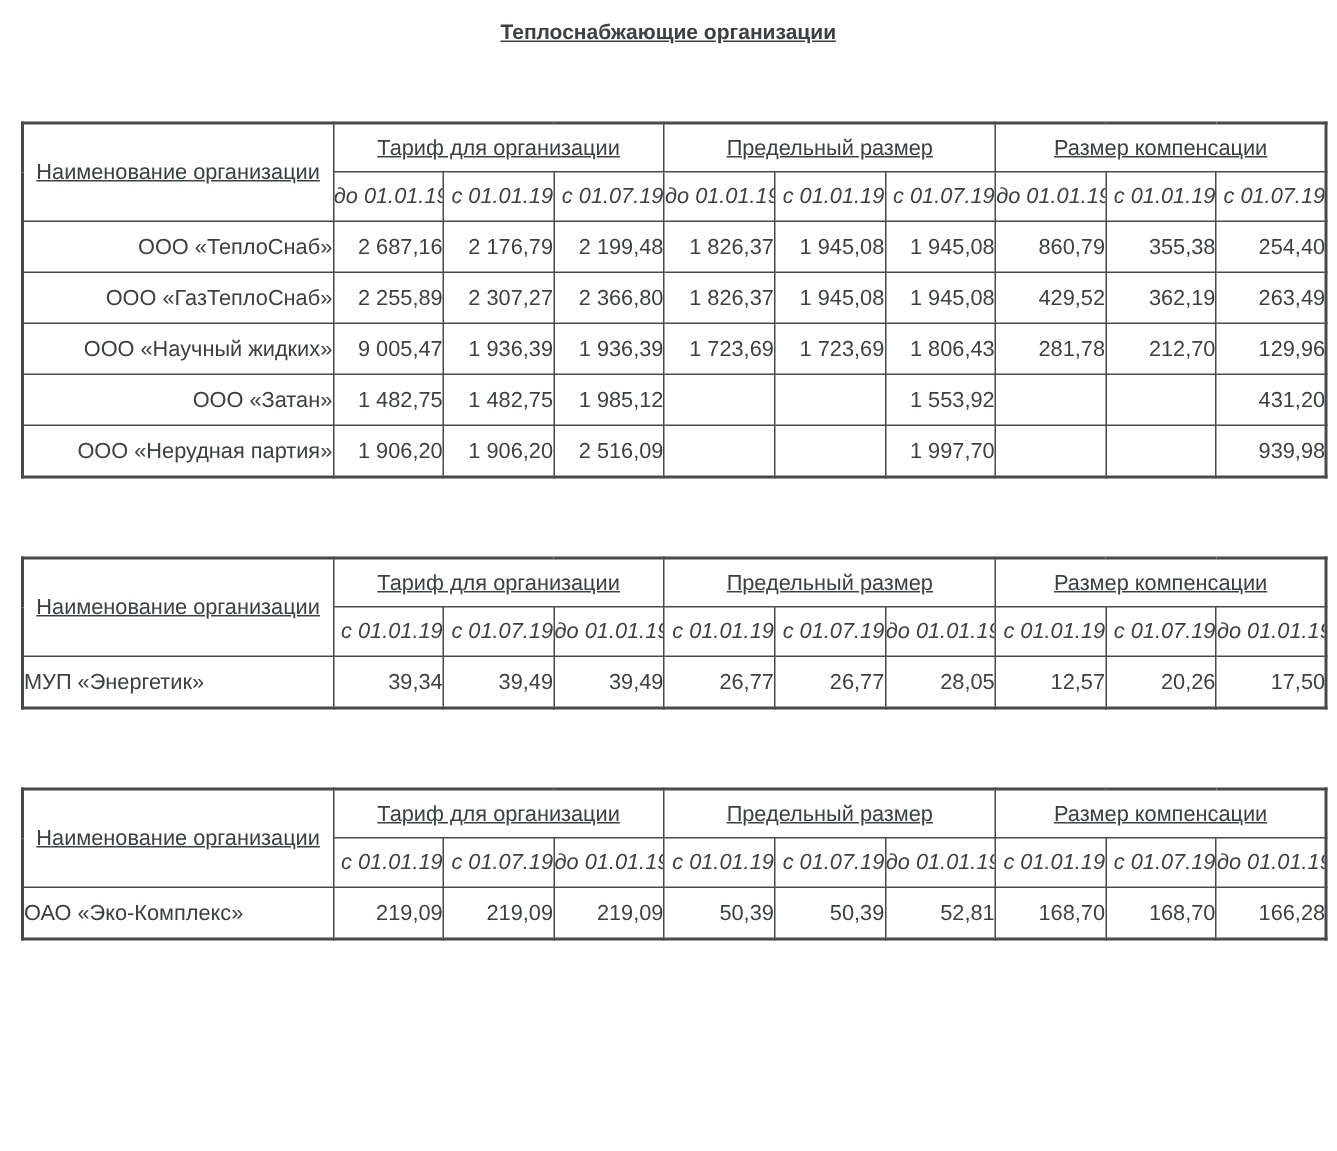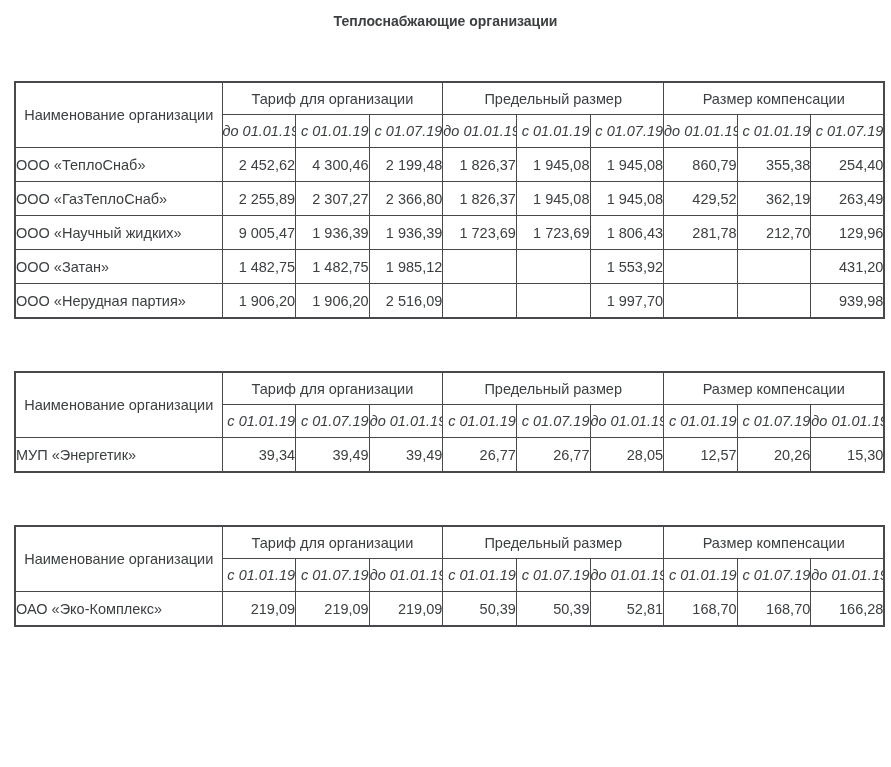--- a/index.html
+++ b/index.html
@@ -20,20 +20,21 @@
   .table-title {
     text-align: center;
     font-weight: bold;
     font-size: 14px;
     line-height: 16px;
     color: #3c4043;
     margin: 44px 0 0 0;
   }
   .table-title.first {
     margin-top: 13px;
+    text-decoration: underline;
   }
   table.tariff-table {
     border-collapse: collapse;
     table-layout: fixed;
     width: 870px;
     margin: 52px 0 0 14px;
     border: 2px solid #47494c;
     font-size: 14.5px;
     color: #3c4043;
   }
@@ -41,26 +42,26 @@
   table.tariff-table td {
     border: 1px solid #47494c;
     font-weight: normal;
     padding: 0;
     overflow: hidden;
     white-space: nowrap;
     vertical-align: middle;
   }
   table.tariff-table col.name-col { width: 207px; }
   table.tariff-table col.num-col  { width: 73.6px; }
-  tr.group-row th { height: 31px; text-align: center; }
+  tr.group-row th { height: 31px; text-align: center; text-decoration: underline; }
   tr.period-row th { height: 32px; text-align: right; font-style: italic; }
   tbody tr td { height: 33px; }
   th.name-header { text-align: left; padding-left: 2px; }
   td.org-name { padding-left: 2px; }
-  td.org-name.center { text-align: left; padding-left: 0; }
+  td.org-name.center { text-align: right; padding-left: 0; }
   td.value { text-align: right; padding-right: 3px; }
 </style>
 </head>
 <body>
 
 <div class="content">
     <div class="table-title first">Теплоснабжающие организации</div>
     <table class="tariff-table">
       <colgroup>
         <col class="name-col">
@@ -89,22 +90,22 @@
           <th>с 01.01.19</th>
           <th>с 01.07.19</th>
           <th>до 01.01.19</th>
           <th>с 01.01.19</th>
           <th>с 01.07.19</th>
         </tr>
       </thead>
       <tbody>
         <tr>
           <td class="org-name center">ООО «ТеплоСнаб»</td>
-          <td class="value">2 452,62</td>
-          <td class="value">4 300,46</td>
+          <td class="value">2 687,16</td>
+          <td class="value">2 176,79</td>
           <td class="value">2 199,48</td>
           <td class="value">1 826,37</td>
           <td class="value">1 945,08</td>
           <td class="value">1 945,08</td>
           <td class="value">860,79</td>
           <td class="value">355,38</td>
           <td class="value">254,40</td>
         </tr>
         <tr>
           <td class="org-name center">ООО «ГазТеплоСнаб»</td>
@@ -192,21 +193,21 @@
         <tr>
           <td class="org-name">МУП «Энергетик»</td>
           <td class="value">39,34</td>
           <td class="value">39,49</td>
           <td class="value">39,49</td>
           <td class="value">26,77</td>
           <td class="value">26,77</td>
           <td class="value">28,05</td>
           <td class="value">12,57</td>
           <td class="value">20,26</td>
-          <td class="value">15,30</td>
+          <td class="value">17,50</td>
         </tr>
       </tbody>
     </table>
     <table class="tariff-table">
       <colgroup>
         <col class="name-col">
         <col class="num-col">
         <col class="num-col">
         <col class="num-col">
         <col class="num-col">

